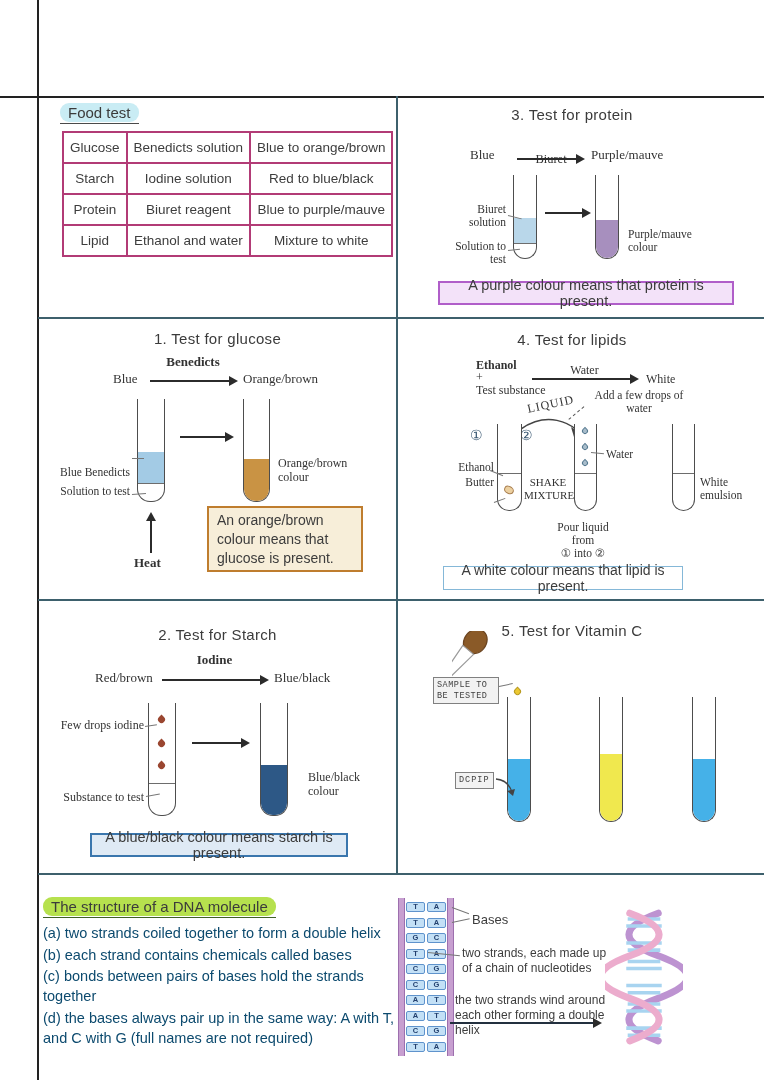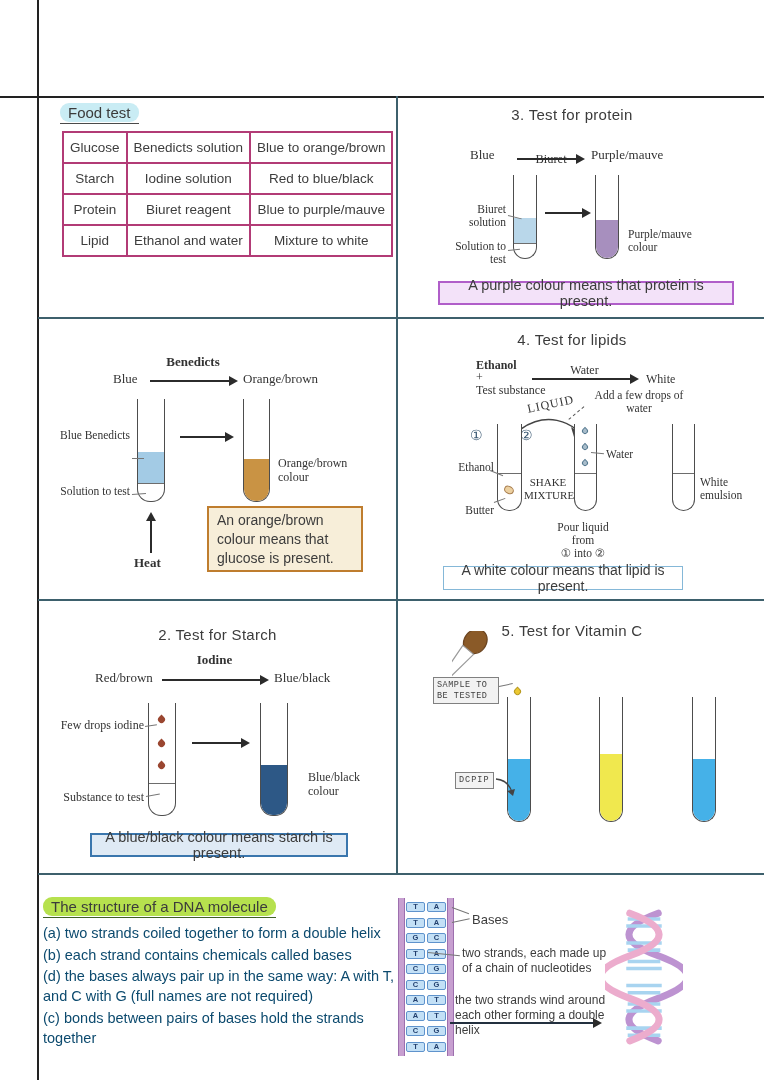--- a/index.html
+++ b/index.html
@@ -117,36 +117,37 @@
   <div class="tube" style="left:595px; top:175px; width:24px; height:84px;">
     <div class="fillb" style="height:38px; background:#a78fbe;"></div>
   </div>
   <div class="dlabel rlabel" style="left:438px; top:203px; width:68px; font-size:11.5px; line-height:13px;">Biuret solution</div>
   <div class="leader" style="left:508px; top:215px; width:14px; transform:rotate(14deg);"></div>
   <div class="dlabel rlabel" style="left:438px; top:240px; width:68px; font-size:11.5px; line-height:13px;">Solution to test</div>
   <div class="leader" style="left:508px; top:250px; width:12px; transform:rotate(-6deg);"></div>
   <div class="dlabel" style="left:628px; top:228px; width:82px; font-size:11.5px; line-height:13px;">Purple/mauve colour</div>
   <div class="callout" style="left:438px; top:281px; width:296px; height:24px; border:2px solid #b05ec9; background:#f3e2f9;">A purple colour means that protein is present.</div>
 
+  <div class="sec-title" style="left:38px; top:330px; width:359px;">1.  Test for glucose</div>
   <div class="dlabel clabel" style="left:150px; top:355px; width:86px; font-weight:bold; font-size:13px;">Benedicts</div>
   <div class="dlabel" style="left:113px; top:372px; font-size:13px;">Blue</div>
   <div class="ar" style="left:150px; top:380px; width:86px;"></div>
   <div class="dlabel" style="left:243px; top:372px; font-size:13px;">Orange/brown</div>
 
   <div class="tube" style="left:137px; top:399px; width:28px; height:103px;">
     <div class="band" style="top:53px; height:31px; background:#a3cbe5;"></div>
     <div class="lline" style="top:84px;"></div>
   </div>
   <div class="ar" style="left:180px; top:436px; width:52px;"></div>
   <div class="tube" style="left:243px; top:399px; width:27px; height:103px;">
     <div class="fillb" style="height:42px; background:#c99344;"></div>
   </div>
   <div class="aru" style="left:150px; top:515px; height:38px;"></div>
   <div class="dlabel" style="left:134px; top:556px; font-weight:bold; font-size:13px;">Heat</div>
-  <div class="dlabel rlabel" style="left:56px; top:429px; width:74px; font-size:11.5px; line-height:13px;">Blue Benedicts</div>
+  <div class="dlabel rlabel" style="left:56px; top:466px; width:74px; font-size:11.5px; line-height:13px;">Blue Benedicts</div>
   <div class="leader" style="left:132px; top:458px; width:12px;"></div>
   <div class="dlabel rlabel" style="left:56px; top:485px; width:74px; font-size:11.5px; line-height:13px;">Solution to test</div>
   <div class="leader" style="left:132px; top:494px; width:14px; transform:rotate(-4deg);"></div>
   <div class="dlabel" style="left:278px; top:456px; width:88px; font-size:12px; line-height:14px;">Orange/brown colour</div>
   <div class="callout" style="left:207px; top:506px; width:156px; height:66px; border:2px solid #bf7d2e; background:#f7eed9; justify-content:flex-start; text-align:left; font-size:14px; line-height:19px; padding:7px 8px;">An orange/brown colour means that glucose is present.</div>
 
   <div class="sec-title" style="left:397px; top:331px; width:350px;">4. Test for lipids</div>
   <div class="dlabel" style="left:476px; top:358px; font-weight:bold;">Ethanol</div>
   <div class="dlabel" style="left:476px; top:370px;">+</div>
   <div class="dlabel" style="left:476px; top:383px;">Test substance</div>
@@ -174,21 +175,21 @@
   </div>
   <div class="drop water" style="left:582px; top:428px;"></div>
   <div class="drop water" style="left:582px; top:444px;"></div>
   <div class="drop water" style="left:582px; top:460px;"></div>
   <div class="tube" style="left:672px; top:424px; width:23px; height:87px; border-radius:0 0 12px 12px;">
     <div class="lline" style="top:49px;"></div>
   </div>
 
   <div class="dlabel rlabel" style="left:448px; top:460px; width:46px; font-size:11.5px;">Ethanol</div>
   <div class="leader" style="left:490px; top:470px; width:14px; transform:rotate(22deg);"></div>
-  <div class="dlabel rlabel" style="left:446px; top:503px; width:48px; font-size:11.5px;">Butter</div>
+  <div class="dlabel rlabel" style="left:446px; top:475px; width:48px; font-size:11.5px;">Butter</div>
   <div class="leader" style="left:494px; top:502px; width:12px; transform:rotate(-20deg);"></div>
   <div class="dlabel clabel" style="left:524px; top:476px; width:48px; font-size:11px; line-height:13px;">SHAKE MIXTURE</div>
   <div class="dlabel" style="left:606px; top:447px; font-size:11.5px;">Water</div>
   <div class="leader" style="left:591px; top:452px; width:13px; transform:rotate(6deg);"></div>
   <div class="dlabel" style="left:700px; top:476px; width:62px; font-size:11.5px; line-height:13px;">White emulsion</div>
 
   <div class="dlabel clabel" style="left:547px; top:520px; width:72px; font-size:11.5px;">Pour liquid</div>
   <div class="dlabel clabel" style="left:547px; top:533px; width:72px; font-size:11.5px;">from</div>
   <div class="dlabel clabel" style="left:547px; top:546px; width:72px; font-size:11.5px;">① into ②</div>
   <div class="callout" style="left:443px; top:566px; width:240px; height:24px; border:1.8px solid #85b8d8; font-size:14px;">A white colour means that lipid is present.</div>
@@ -244,22 +245,22 @@
     <path d="M2,3 Q14,4 18,16" fill="none" stroke="#444" stroke-width="1.3"></path>
     <polygon points="19,20 13,15 21,13" fill="#444"></polygon>
   </svg>
 
   <div class="pill-wrap" style="left:43px; top:897px; border-bottom-color:#3f5f28;">
     <span class="pill green">The structure of a DNA molecule</span>
   </div>
   <div class="hand points" style="position:absolute; left:43px; top:923px; width:364px; font-size:14.5px; line-height:20px;">
     <div>(a) two strands coiled together to form a double helix</div>
     <div>(b) each strand contains chemicals called bases</div>
+    <div>(c) bonds between pairs of bases hold the strands together</div>
     <div>(d) the bases always pair up in the same way: A with T, and C with G (full names are not required)</div>
-    <div>(c) bonds between pairs of bases hold the strands together</div>
   </div>
 
   <div class="ladder">
     <div class="strand" style="left:0;"></div>
     <div class="strand" style="right:0;"></div>
     <div class="rungs">
       <div class="rung">
           <span class="base">T</span>
           <span class="base">A</span>
         </div>

